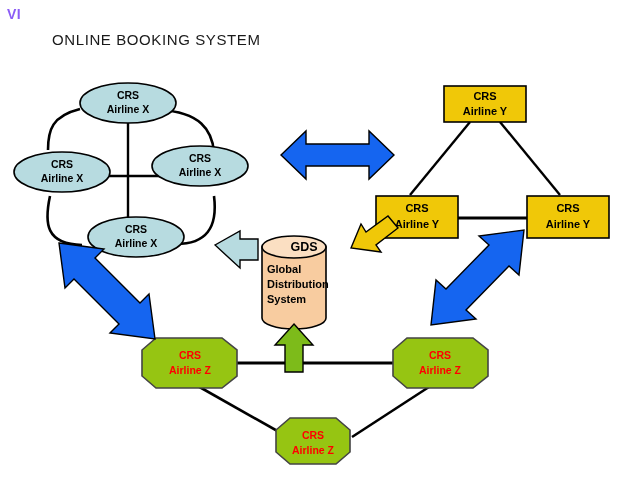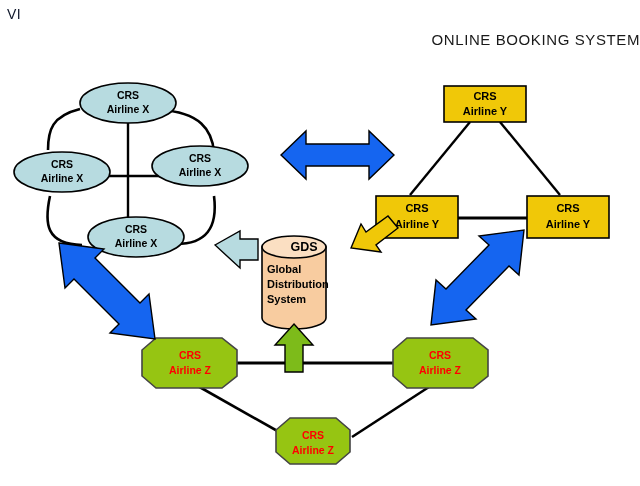--- a/index.html
+++ b/index.html
@@ -20,30 +20,30 @@
     left: 0;
     width: 640px;
     height: 486px;
   }
   .slide-marker {
     position: absolute;
     left: 7px;
     top: 6px;
     font-family: "Liberation Sans", sans-serif;
     font-size: 14px;
-    font-weight: normal;
-    color: #0f172a;
+    font-weight: bold;
+    color: #8b5cf6;
     letter-spacing: 0.5px;
   }
   .slide-title {
     position: absolute;
     left: 0;
     top: 31px;
     width: 640px;
-    text-align: right;
+    text-align: left;
     font-family: "Liberation Sans", sans-serif;
     font-size: 15px;
     font-weight: normal;
     color: #1a1a1a;
     letter-spacing: 0.6px;
     padding-left: 52px;
     box-sizing: border-box;
   }
   svg text {
     font-family: "Liberation Sans", sans-serif;

